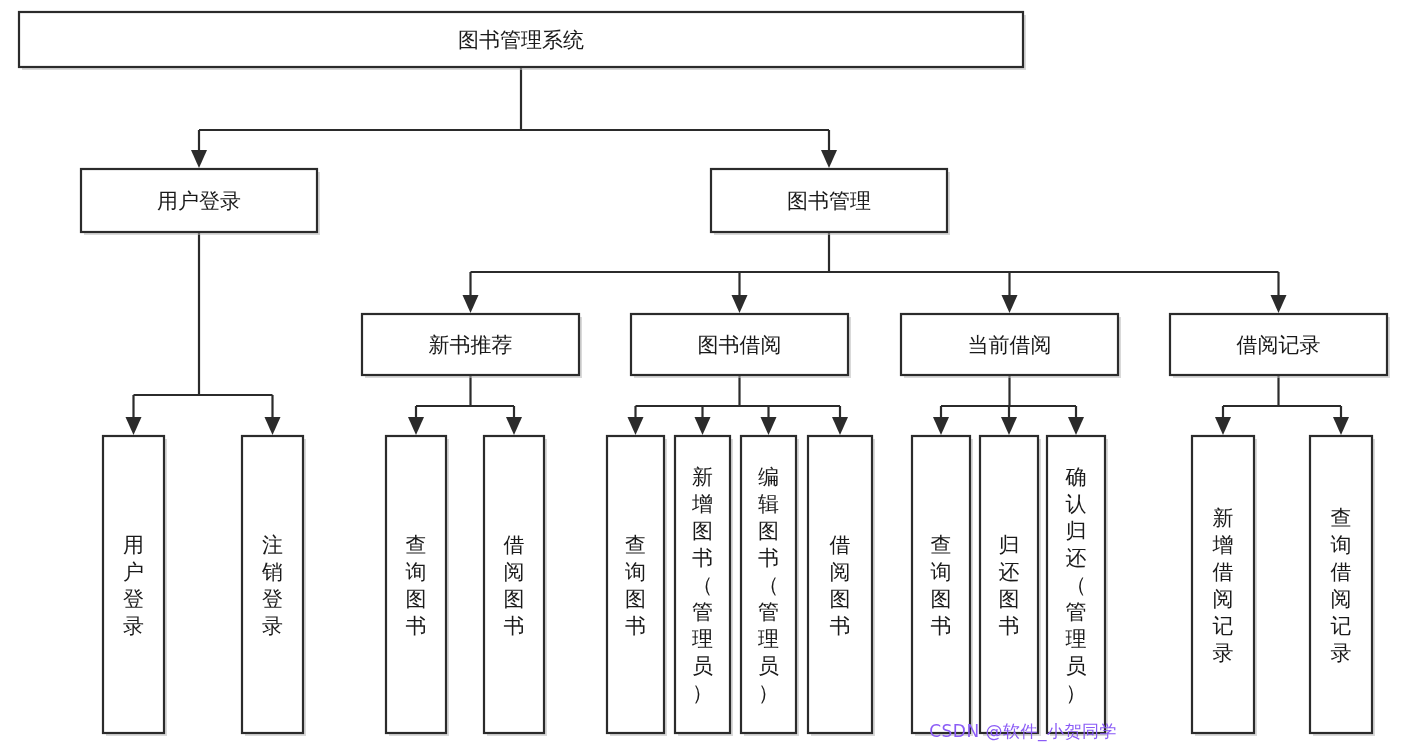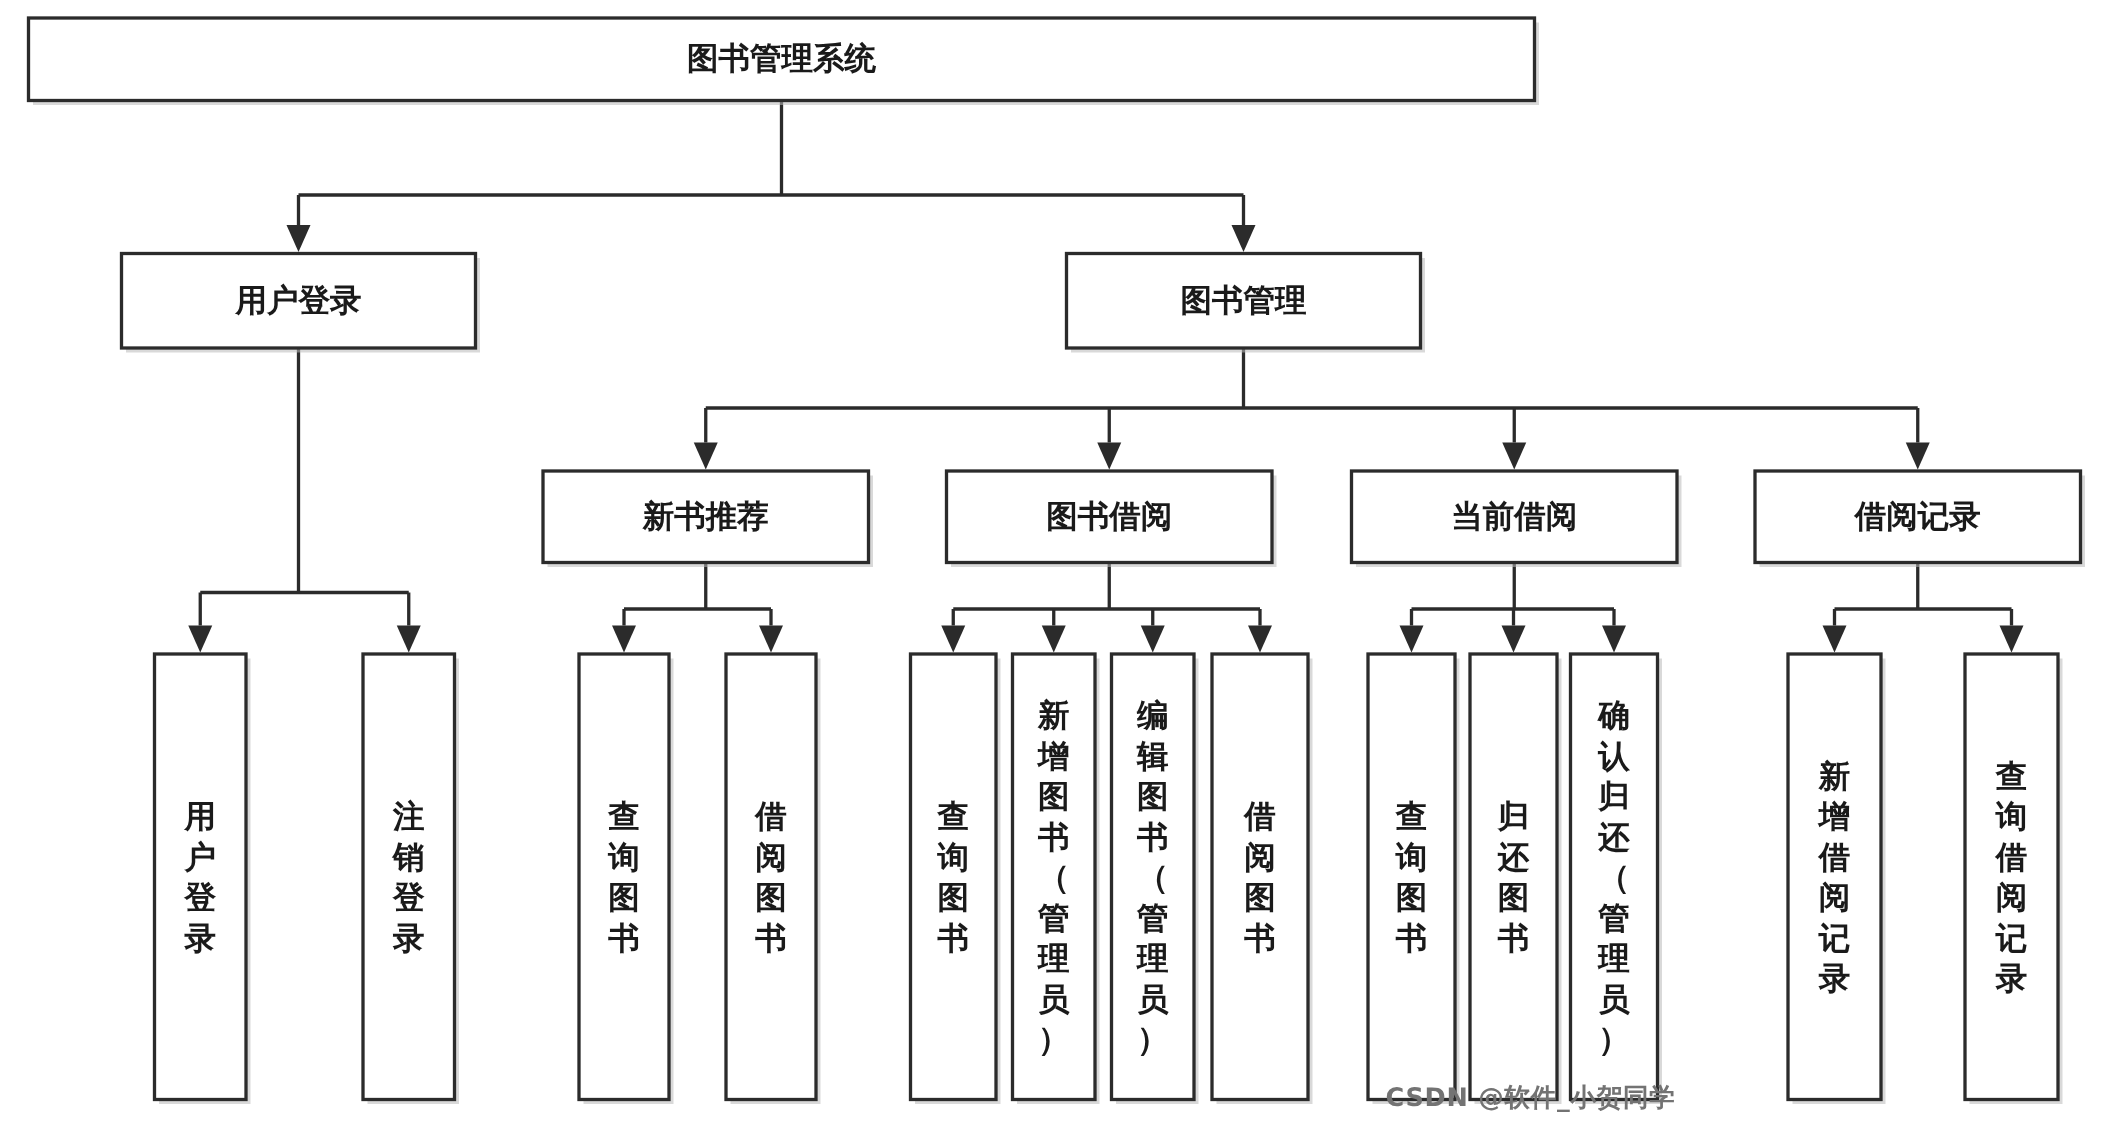--- a/index.html
+++ b/index.html
@@ -11,21 +11,20 @@
     width: 1405px;
     height: 747px;
     font-family: "DejaVu Sans", "Liberation Sans", sans-serif;
     overflow: hidden;
   }
   #diagram-root {
     position: relative;
     width: 1125px;
     height: 747px;
     background: #ffffff;
-    font-weight: bold;
   }
   svg#diagram-svg {
     position: absolute;
     left: 0;
     top: 0;
     width: 1405px;
     height: 747px;
     display: block;
   }
   .node-box {
@@ -58,21 +57,21 @@
     fill: #1a1a1a;
     font-size: 21px;
     text-anchor: middle;
   }
   .watermark {
     position: absolute;
     right: 8px;
     bottom: 4px;
     font-family: "DejaVu Sans", "Liberation Sans", sans-serif;
     font-size: 17px;
-    color: #737373;
+    color: #8b5cf6;
     letter-spacing: 0.5px;
     white-space: nowrap;
     user-select: none;
   }
 </style>
 </head>
 <body>
 
 <div id="diagram-root">
   <svg id="diagram-svg" viewBox="0 0 1405 747" xmlns="http://www.w3.org/2000/svg">

